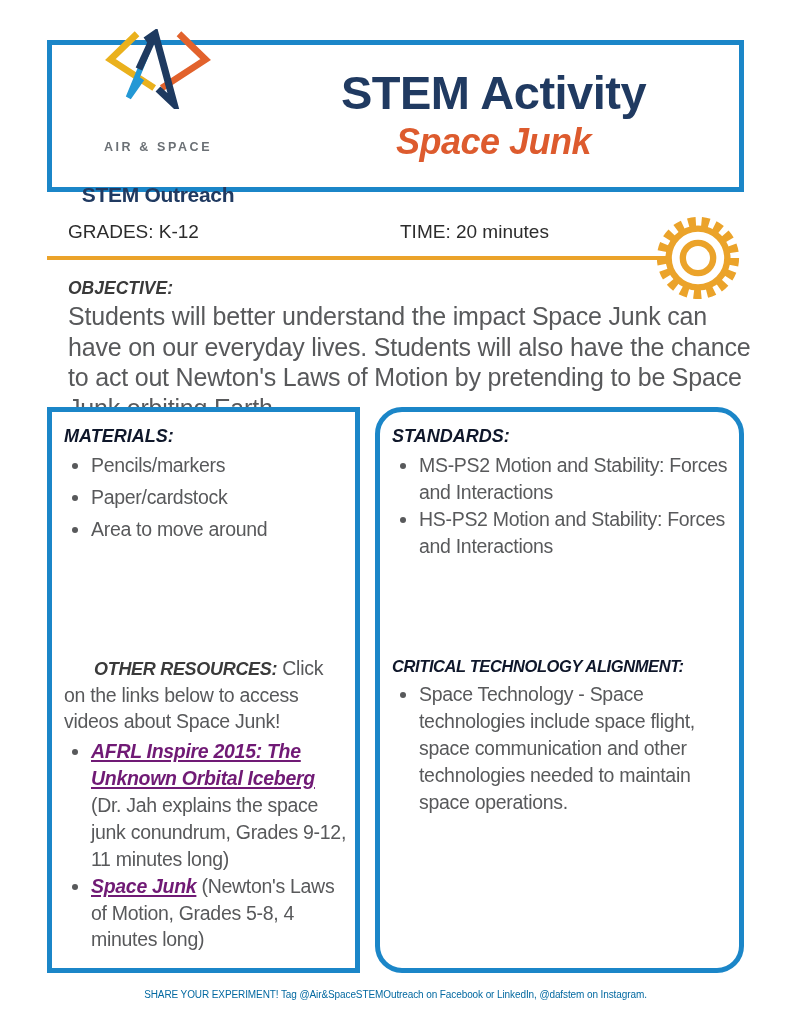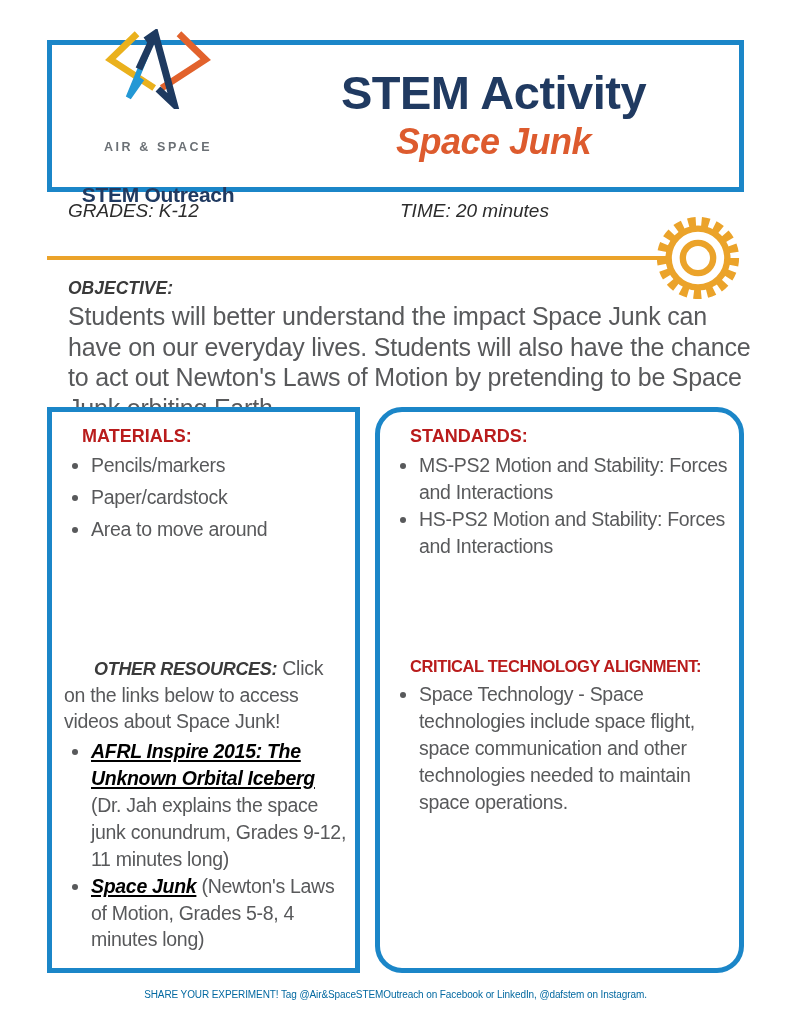--- a/index.html
+++ b/index.html
@@ -14,48 +14,48 @@
     position:absolute; left:47px; top:40px; width:697px; height:152px;
     border:5px solid #1b86c8; background:#fff; display:flex; align-items:center;
   }
   .logo-wrap { width:212px; display:flex; flex-direction:column; align-items:center; padding-top:4px;gap:28px; }
   .logo-tagline { font-size:12.5px; letter-spacing:2.6px; font-weight:600; color:#6b7075; margin-top:3px; white-space:nowrap; }
   .logo-brand { font-size:21px; font-weight:800; color:#203a61; letter-spacing:-0.3px; margin-top:1px; white-space:nowrap; }
   .title-wrap { flex:1; text-align:center; padding-right:16px; }
   .page-title { font-size:47px; font-weight:800; color:#203a61; letter-spacing:-0.5px; line-height:1.02; }
   .page-subtitle { font-size:36px; font-weight:600; font-style:italic; color:#dd5b2e; letter-spacing:-0.5px; margin-top:5px; }
   
-  .meta { position:absolute; top:200px; font-size:19px; font-style:italic; font-weight:500; color:#2c2c2c; }
+  .meta { position:absolute; top:221px; font-size:19px; font-weight:500; color:#2c2c2c; }
   .meta-grades { left:68px; } .meta-time { left:400px; }
   .divider { position:absolute; left:47px; top:256px; width:628px; height:4px; background:#eba32a; }
   .gear { position:absolute; left:652px; top:212px; }
   
   .h-italic { font-weight:bold; font-style:italic; color:#3a3a3a; }
   .objective-heading { position:absolute; left:68px; top:278px; font-size:17.5px; }
   .objective-body {
     position:absolute; left:68px; top:301px; width:690px;
     font-size:25px; line-height:1.22; letter-spacing:-0.2px; color:#58595b;
   }
   
   .info-box {
     position:absolute; top:407px; height:566px; border:5px solid #1b86c8;
     background:#fff; padding:12px 8px 10px 12px;
   }
   .box-left  { left:47px;  width:313px; }
   .box-right { left:375px; width:369px;border-radius:27px; }
-  .box-heading { font-size:18px; font-weight:bold; color:#b91c1c; margin:2px 18px 5px; }
+  .box-heading { font-size:18px; font-weight:bold; font-style:italic; color:#0f172a; margin:2px 0 5px; }
   .box-heading.small { font-size:16.5px; letter-spacing:-0.4px; }
   .info-box ul { margin-top:3px; padding-left:27px; list-style:disc; }
   .info-box li { font-size:19.5px; line-height:1.38; letter-spacing:-0.3px; color:#58595b; }
   .materials-list li { margin-bottom:5px; }
   .section2 { position:absolute; top:243px; left:12px; right:8px; }
   .intro-par { font-size:19.5px; line-height:1.37; letter-spacing:-0.3px; color:#58595b; }
   .intro-par .h-inline { font-size:18px; font-weight:bold; font-style:italic; color:#3a3a3a;margin-left:30px; }
   a.res-link {
-    color:#000000; font-weight:bold; font-style:italic;
+    color:#701a75; font-weight:bold; font-style:italic;
     text-decoration:underline; text-decoration-thickness:1.5px; text-underline-offset:2px;
   }
   
   .footer-note {
     position:absolute; left:0; top:989px; width:791px; text-align:center;
     font-size:10px; font-weight:500; color:#0369a1; letter-spacing:-0.1px;
   }
 </style>
 </head>
 <body>

